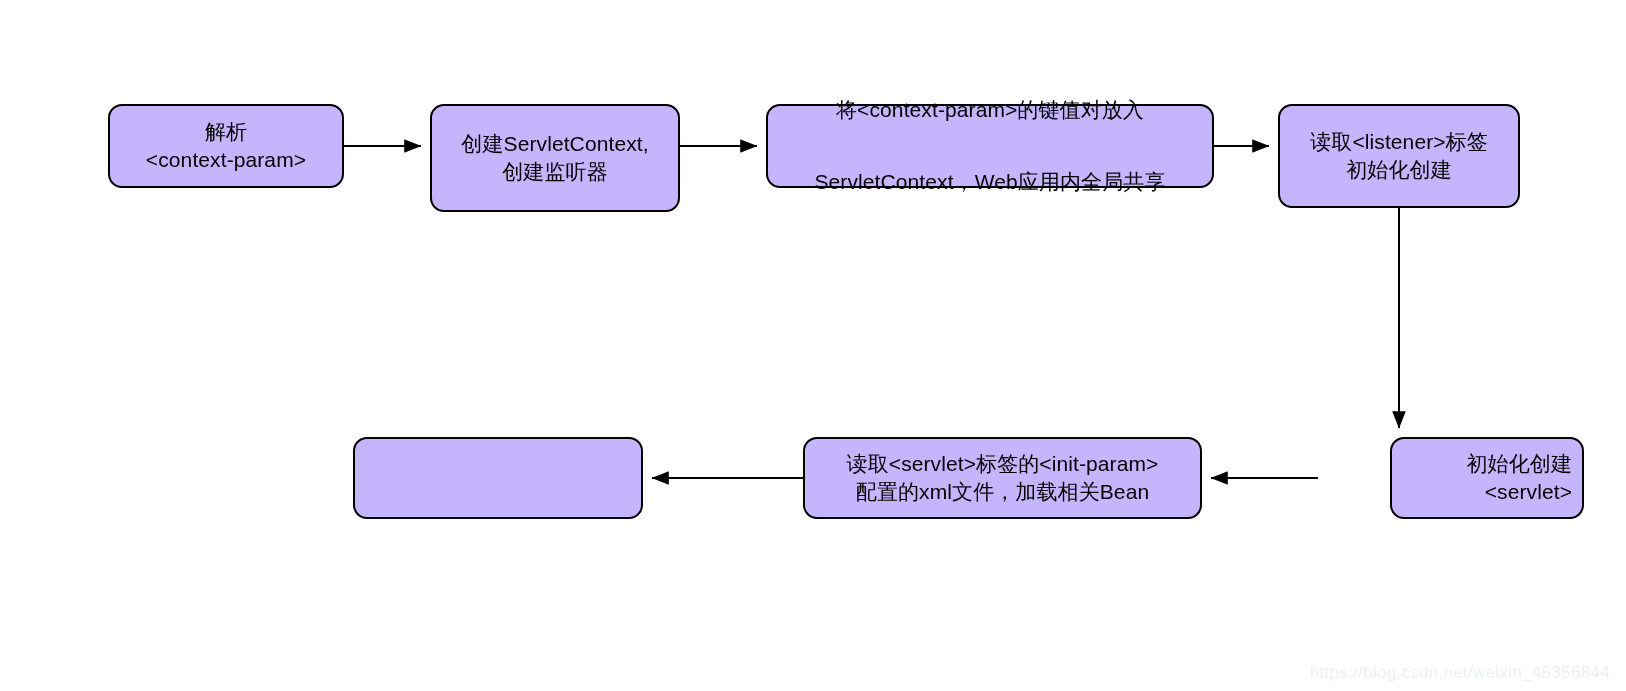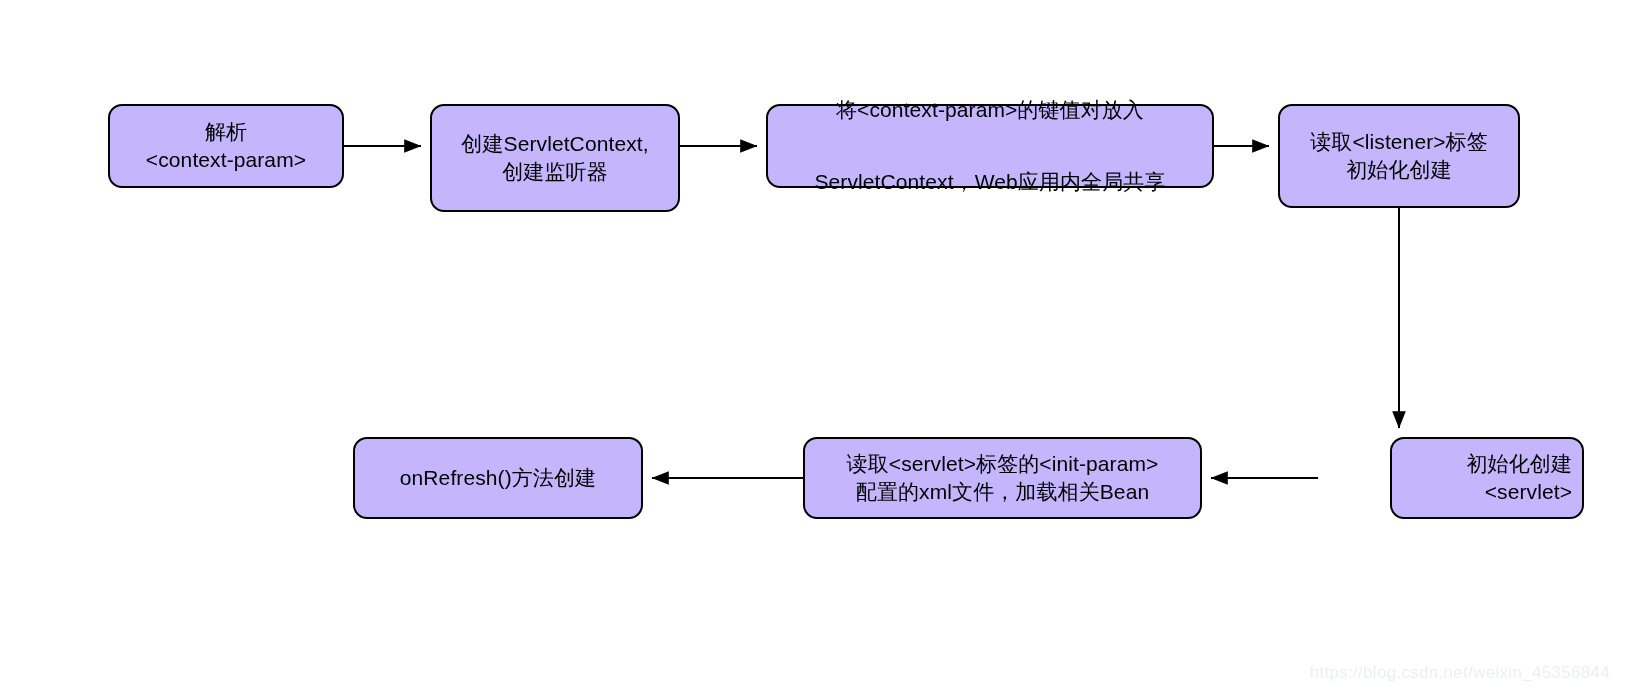--- a/index.html
+++ b/index.html
@@ -120,18 +120,17 @@
     <span class="line1">初始化创建</span>
     <span class="line2">&lt;servlet&gt;</span>
   </div>
 
   <div class="node" style="left:803px; top:437px; width:399px; height:82px;">
     <span class="line1">读取&lt;servlet&gt;标签的&lt;init-param&gt;</span>
     <span class="line2">配置的xml文件，加载相关Bean</span>
   </div>
 
   <div class="node" style="left:353px; top:437px; width:290px; height:82px;">
-    <span class="line1">onRefresh()方法创建</span>
   </div>
 
   <div class="watermark">https://blog.csdn.net/weixin_45356844</div>
 
 </div>
 
 </body></html>

